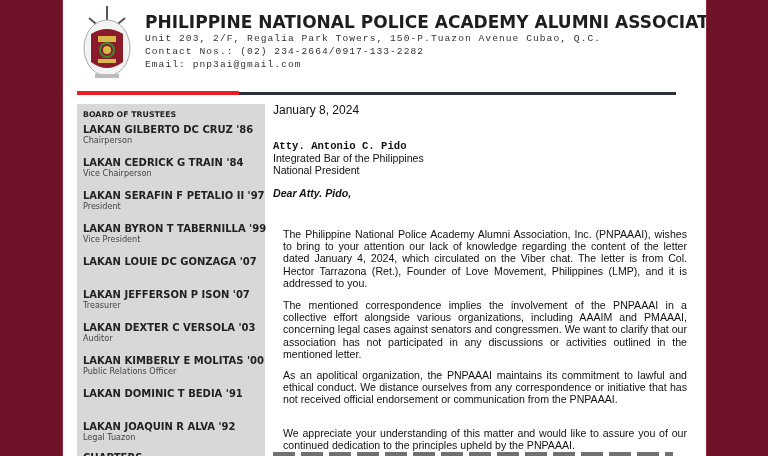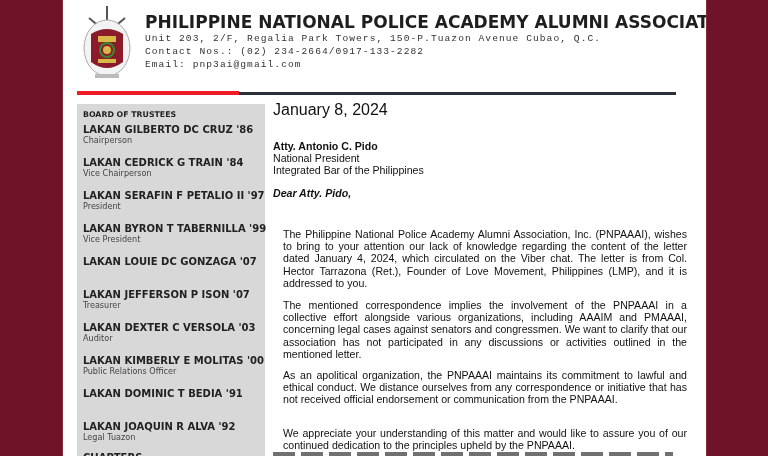--- a/index.html
+++ b/index.html
@@ -48,23 +48,23 @@
   }
   .trustee .rl {
     font-family:"DejaVu Sans", sans-serif; font-size:8.1px; color:#444;
     white-space:nowrap; display:block; line-height:11px;
   }
   .letter {
     position:absolute; left:210px; top:104px; width:404px;
     font-size:10.6px; color:#111; line-height:12.2px;
   }
   .letter p { margin:10px; text-align:justify; }
-  .date { position:absolute; top:0; left:0; font-size:16px; }
+  .date { position:absolute; top:0; left:0; font-size:12px; }
   .addr { position:absolute; top:36px; left:0; }
-  .addr .b { font-weight:bold; }
+  .addr .b { font-weight:bold;font-family:Liberation Mono, monospace; }
   .salute { position:absolute; top:83px; left:0; font-weight:bold;font-style:italic; }
   .para { position:absolute; left:0; width:404px; }
   .cut-line {
     position:absolute; left:0; top:348px; width:400px; height:6px;
     background:repeating-linear-gradient(90deg,#333 0 22px,transparent 22px 28px);
     opacity:.7;
   }
 </style>
 </head>
 <body>
@@ -138,22 +138,22 @@
     <div class="trustee" style="top:348px">
       <span class="nm">CHAPTERS</span>
     </div>
   </div>
 
   <div class="letter">
     <div class="date">January 8, 2024</div>
 
     <div class="addr">
       <div class="b">Atty. Antonio C. Pido</div>
+      <div>Integrated Bar of the Philippines</div>
       <div>National President</div>
-      <div>Integrated Bar of the Philippines</div>
     </div>
 
     <div class="salute">Dear Atty. Pido,</div>
 
     <p class="para" style="top:114px">The Philippine National Police Academy Alumni Association, Inc. (PNPAAAI), wishes to bring to your attention our lack of knowledge regarding the content of the letter dated January 4, 2024, which circulated on the Viber chat. The letter is from Col. Hector Tarrazona (Ret.), Founder of Love Movement, Philippines (LMP), and it is addressed to you.</p>
     <p class="para" style="top:185px">The mentioned correspondence implies the involvement of the PNPAAAI in a collective effort alongside various organizations, including AAAIM and PMAAAI, concerning legal cases against senators and congressmen. We want to clarify that our association has not participated in any discussions or activities outlined in the mentioned letter.</p>
     <p class="para" style="top:255px">As an apolitical organization, the PNPAAAI maintains its commitment to lawful and ethical conduct. We distance ourselves from any correspondence or initiative that has not received official endorsement or communication from the PNPAAAI.</p>
     <p class="para" style="top:313px">We appreciate your understanding of this matter and would like to assure you of our continued dedication to the principles upheld by the PNPAAAI.</p>
 
     <div class="cut-line"></div>

